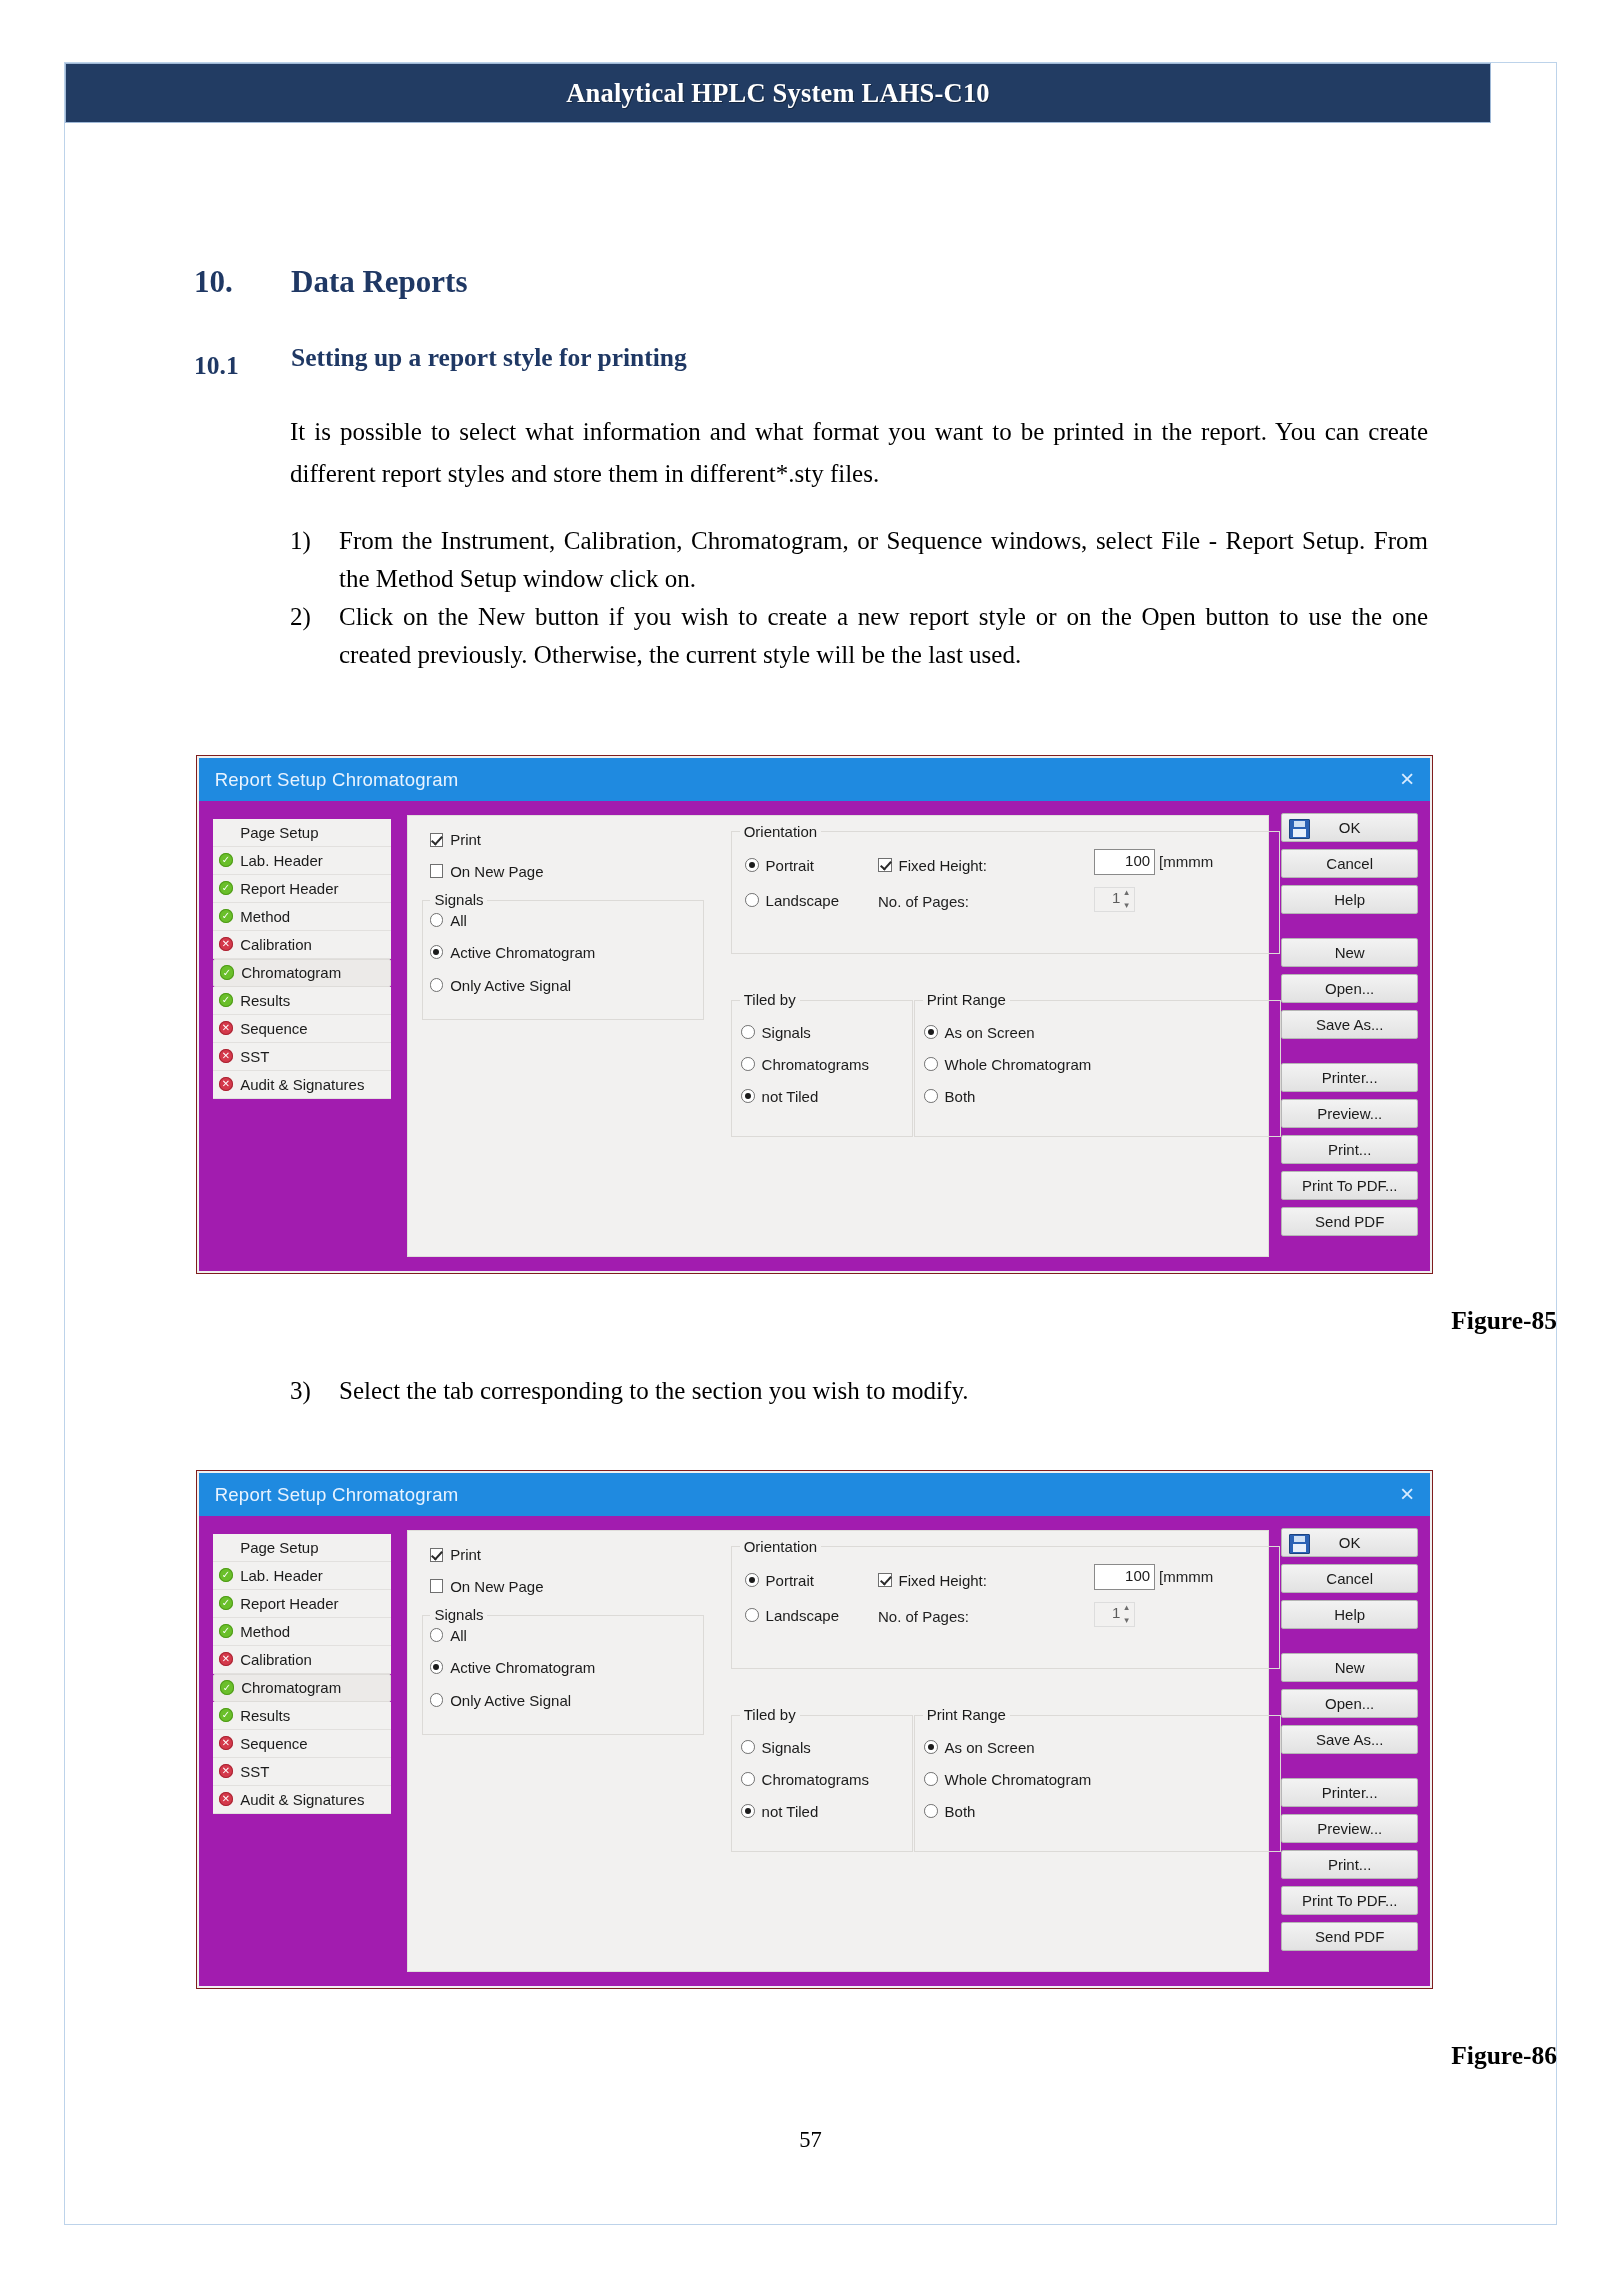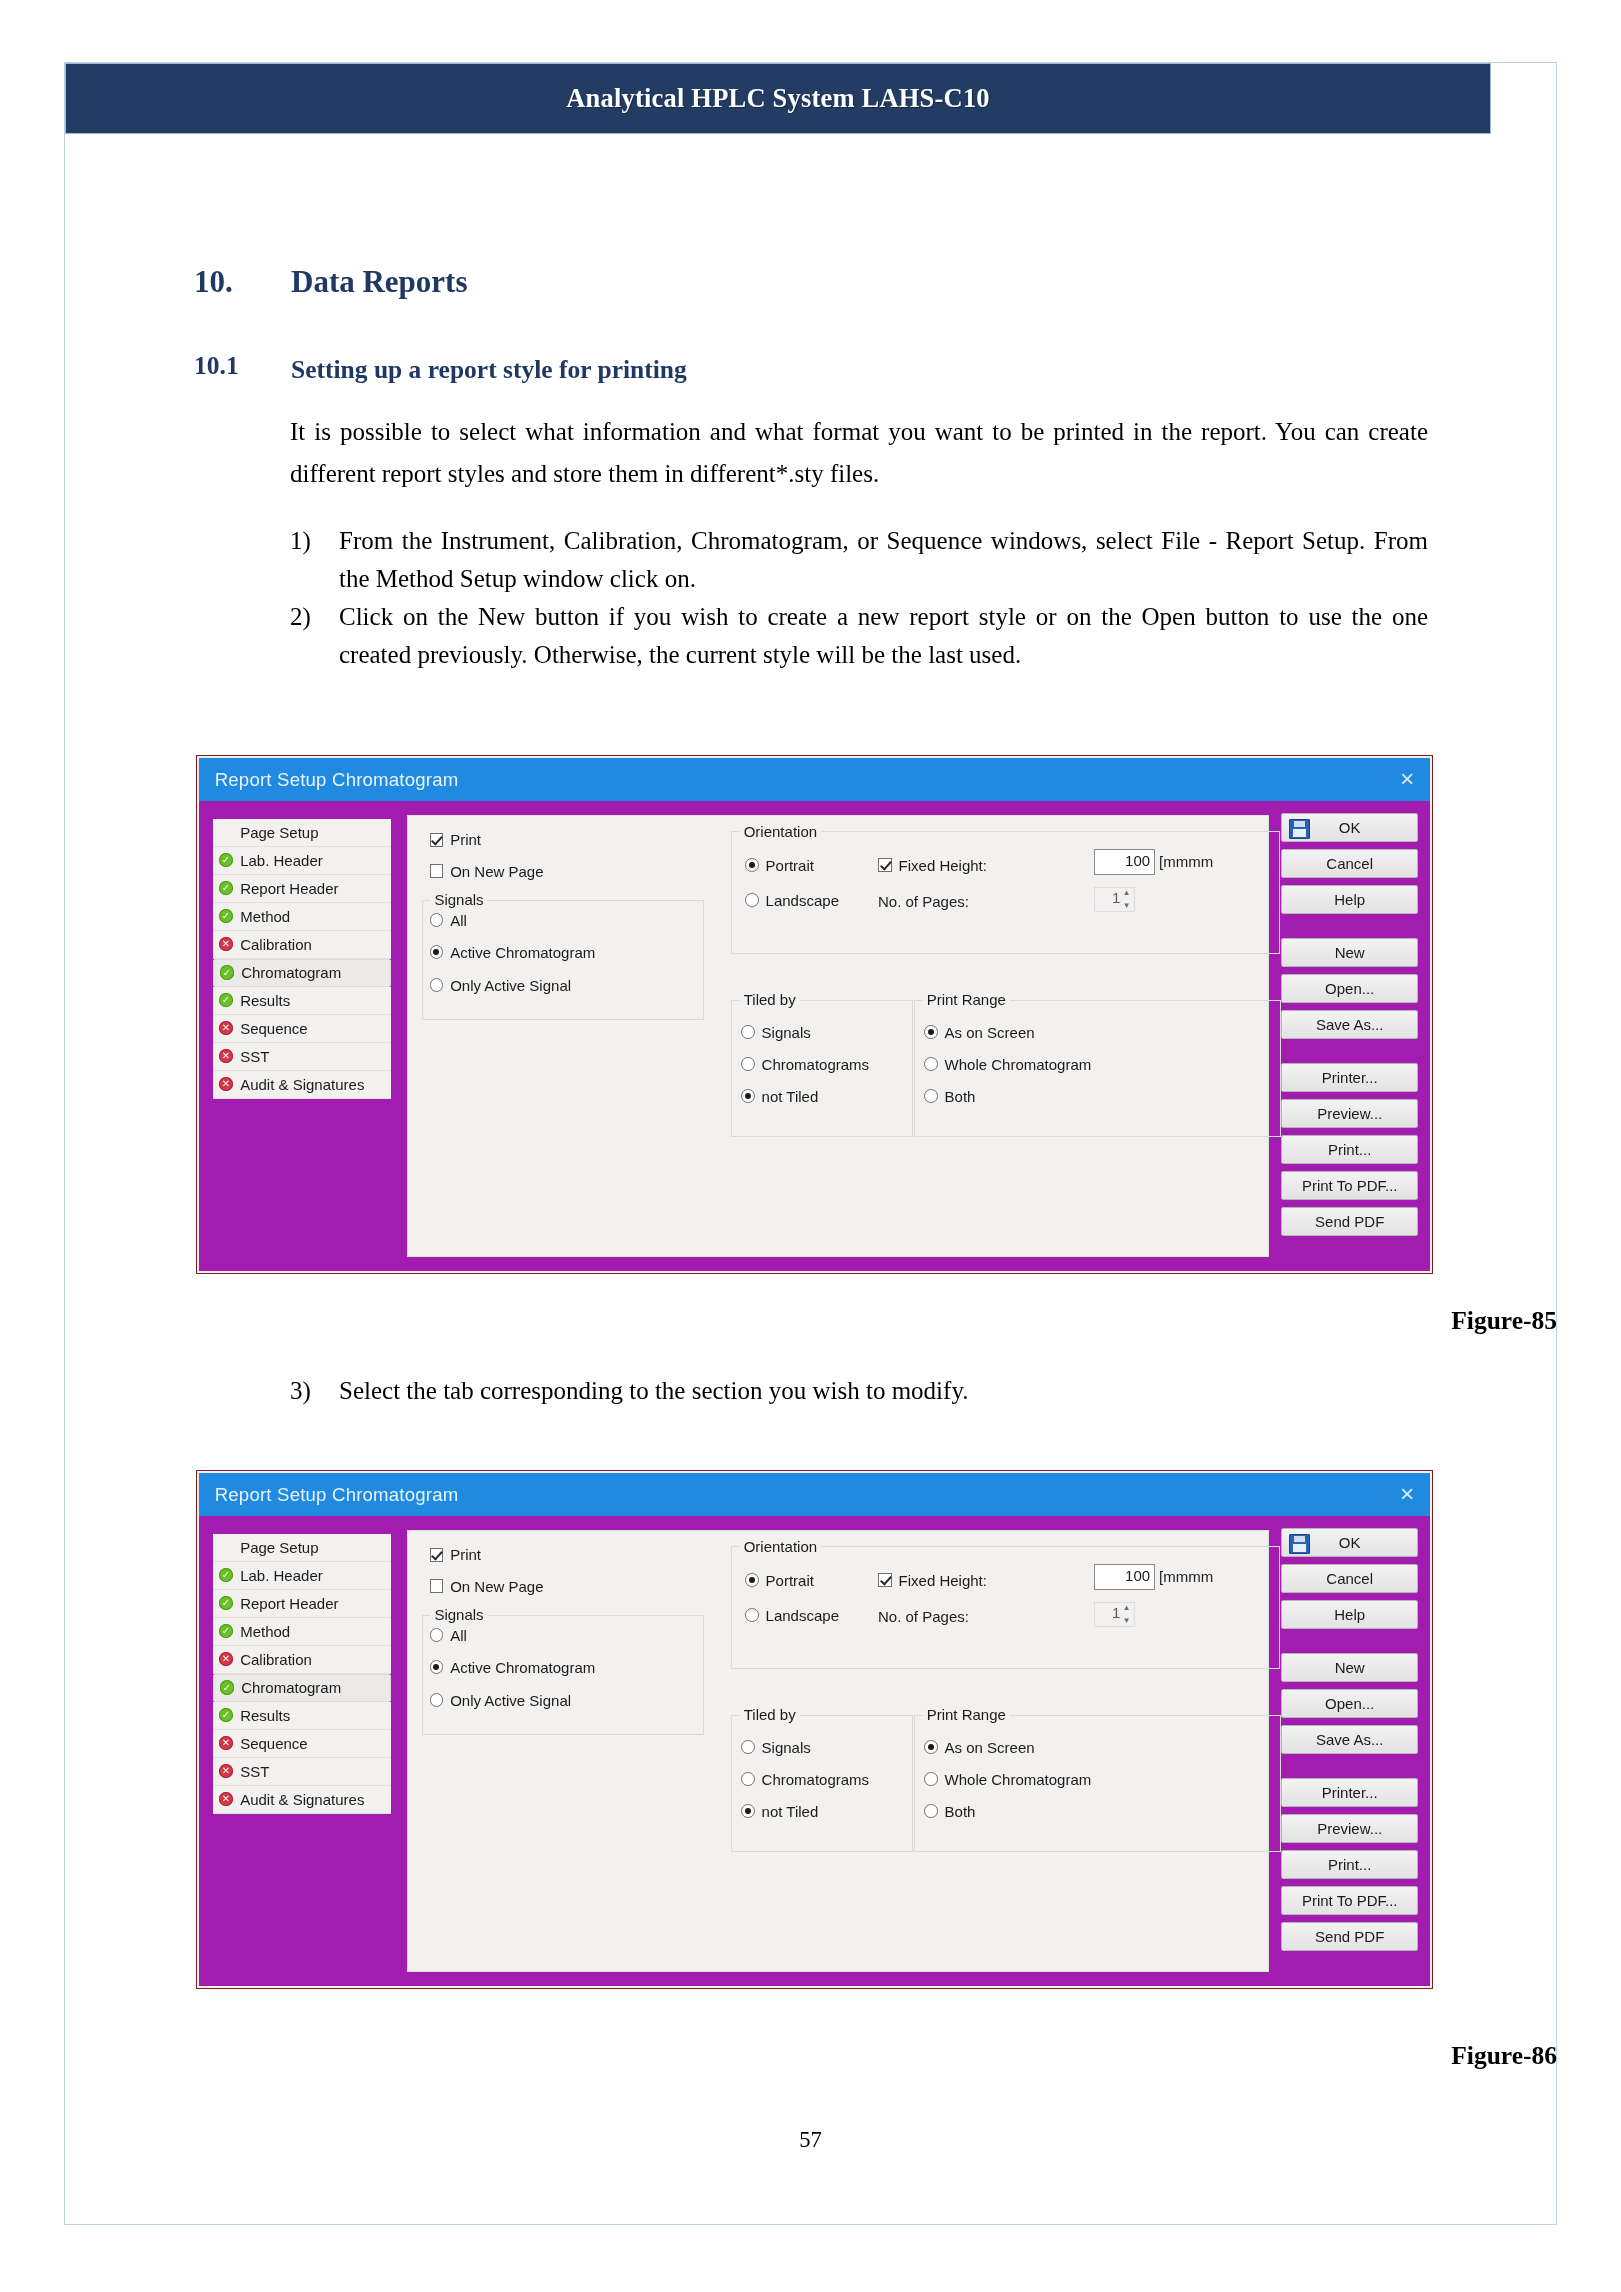--- a/index.html
+++ b/index.html
@@ -26,21 +26,21 @@
     box-sizing: border-box;
     background: #ffffff;
   }
 
   
   #doc-header {
     position: absolute;
     left: 65px;
     top: 63px;
     width: 1426px;
-    height: 71px;
+    height: 60px;
     background: #223c63;
     color: #ffffff;
     display: flex;
     align-items: center;
     justify-content: center;
     border: 1px solid #9fb8d6;
     box-sizing: border-box;
   }
   #doc-header .hdr-title {
     font-family: "Liberation Serif", serif;
@@ -55,21 +55,21 @@
     position: absolute;
     color: #1f3864;
     font-family: "Liberation Serif", serif;
     font-weight: bold;
     white-space: nowrap;
     margin-top: 31px;
   }
   #h-num-10    { left: 194px; top: 233px; font-size: 31px; }
   #h-txt-10    { left: 291px; top: 233px; font-size: 31px; }
   #h-num-101   { left: 194px; top: 320px; font-size: 25.5px; }
-  #h-txt-101   { left: 291px; top: 324px; font-size: 25.5px; }
+  #h-txt-101   { left: 291px; top: 312px; font-size: 25.5px; }
 
   
   #para-intro {
     position: absolute;
     left: 290px;
     top: 411px;
     width: 1138px;
     font-size: 25px;
     line-height: 42px;
     color: #000000;

